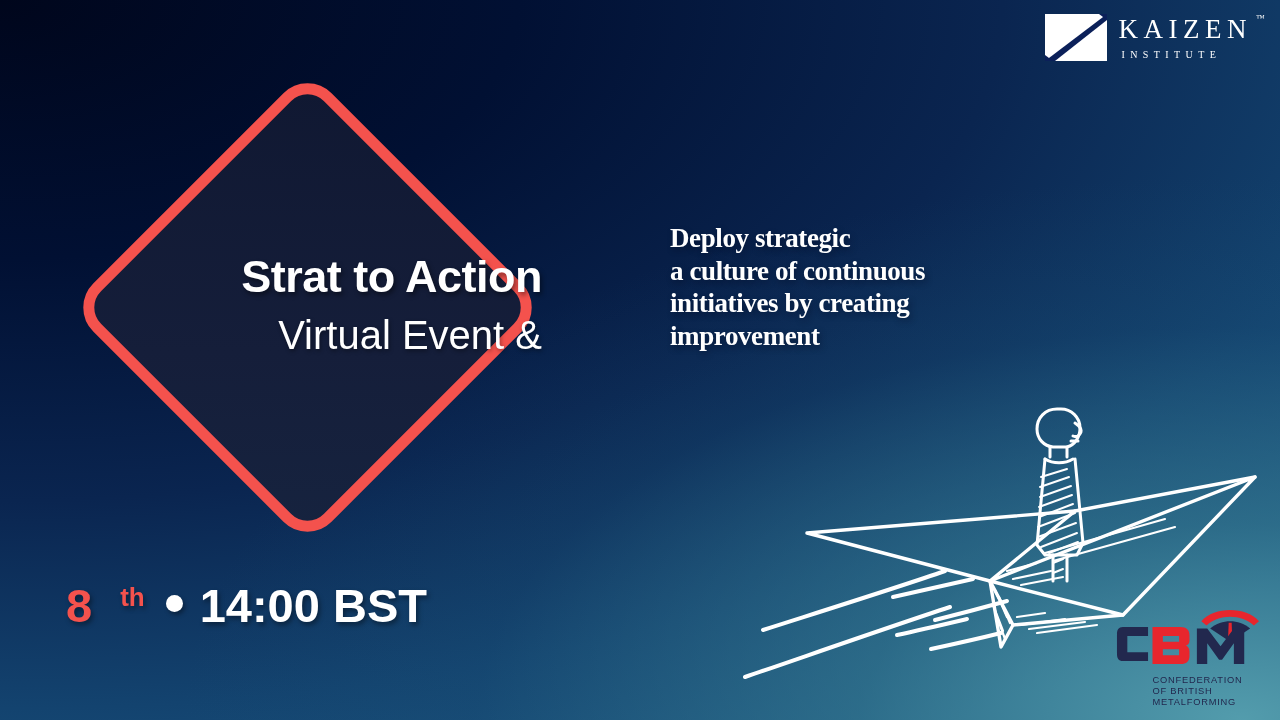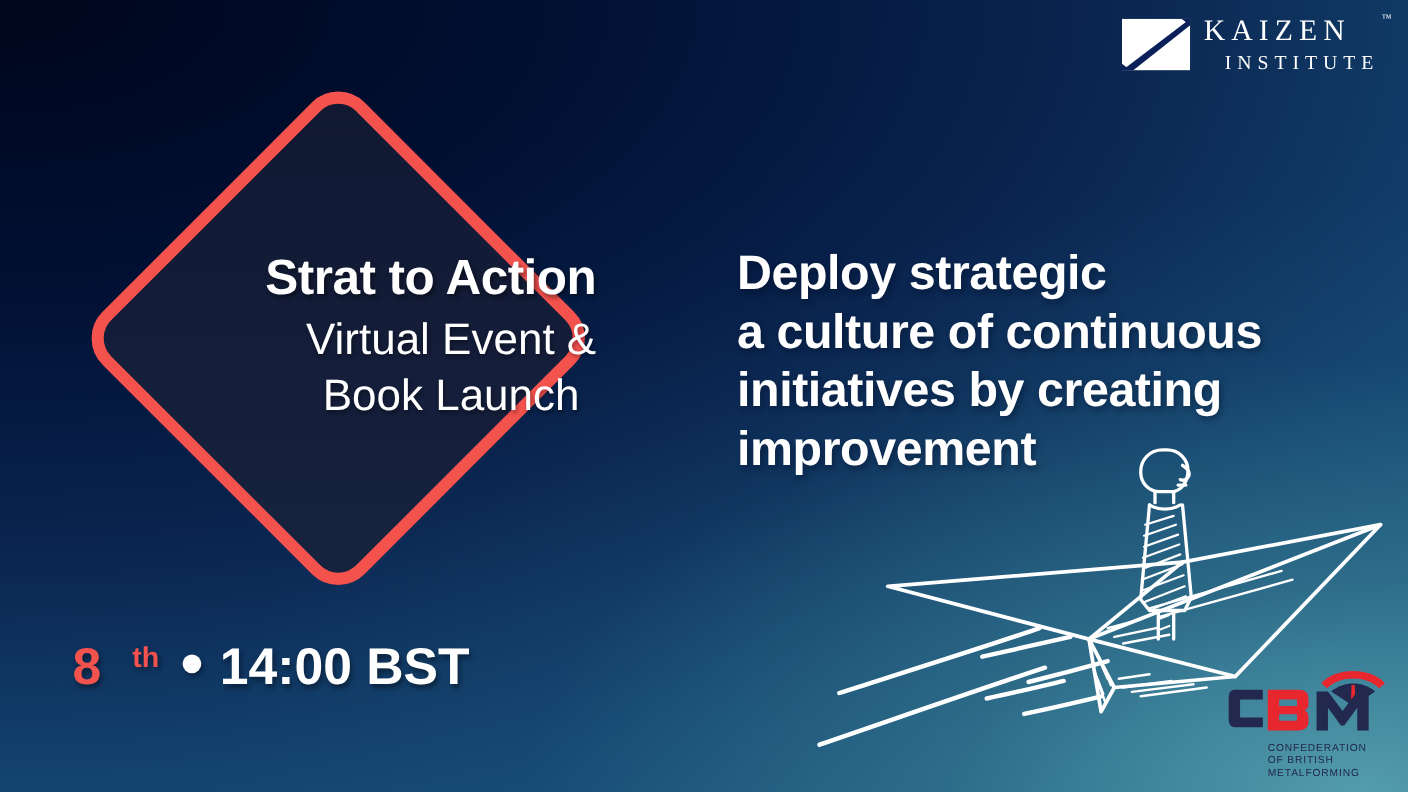--- a/index.html
+++ b/index.html
@@ -32,22 +32,22 @@
     font-size:27px; letter-spacing:5.5px; line-height:1;
     padding-right:2px;
   }
   .kaizen-tm {
     position:absolute; top:-2px; right:-11px;
     font-family:"Liberation Serif", serif;
     font-size:9px; letter-spacing:0;
   }
   .kaizen-sub {
     font-family:"Liberation Serif", serif;
-    font-size:18px; letter-spacing:5.4px; line-height:1;
-    margin-top:7px; padding-left:3px;margin-left:16px;
+    font-size:10px; letter-spacing:5.4px; line-height:1;
+    margin-top:7px; padding-left:3px;
   }
 
   
   .diamond-wrap {
     position:absolute; left:72px; top:72px;
     width:470px; height:470px;
   }
   .diamond-shape {
     position:absolute; left:50%; top:50%;
     width:337px; height:337px;
@@ -90,23 +90,24 @@
     border-radius:50%; background:#fff;
     margin:0 17px 0 21px; position:relative; top:-10px;
     box-shadow:2px 3px 4px rgba(0,0,0,0.35);
   }
 
   
   .headline {
     position:absolute; left:670px; top:222px;
     width:570px;
     color:#fff; font-weight:bold;
-    font-size:44px; line-height:1.21;
+    font-size:27px; line-height:1.21;
     letter-spacing:-0.4px;
     text-shadow:2px 3px 6px rgba(0,10,30,0.42);
+    font-family:Liberation Serif, serif;
   }
   .headline div { white-space:nowrap; }
 
   
   .illus { position:absolute; left:745px; top:385px; width:535px; height:300px; }
   .illus svg { width:100%; height:100%; display:block; overflow:visible; }
 
   
   .cbm { position:absolute; right:18px; bottom:12px; width:148px; }
   .cbm svg { width:100%; display:block; }
@@ -131,21 +132,20 @@
       <div class="kaizen-sub">INSTITUTE</div>
     </div>
   </div>
 
   <div class="diamond-wrap">
     <div class="diamond-shape"></div>
     <div class="diamond-text">
       <div class="badge-title">Strat to Action</div>
       <div class="badge-sub">
         <div>Virtual Event &amp;</div>
-        <div>Book Launch</div>
       </div>
     </div>
   </div>
 
   <div class="dateline">
     <span class="date-day">8</span>
       <span class="date-ord">th</span>
     <span class="date-dot"></span>
     <span class="date-time">14:00 BST</span>
   </div>

